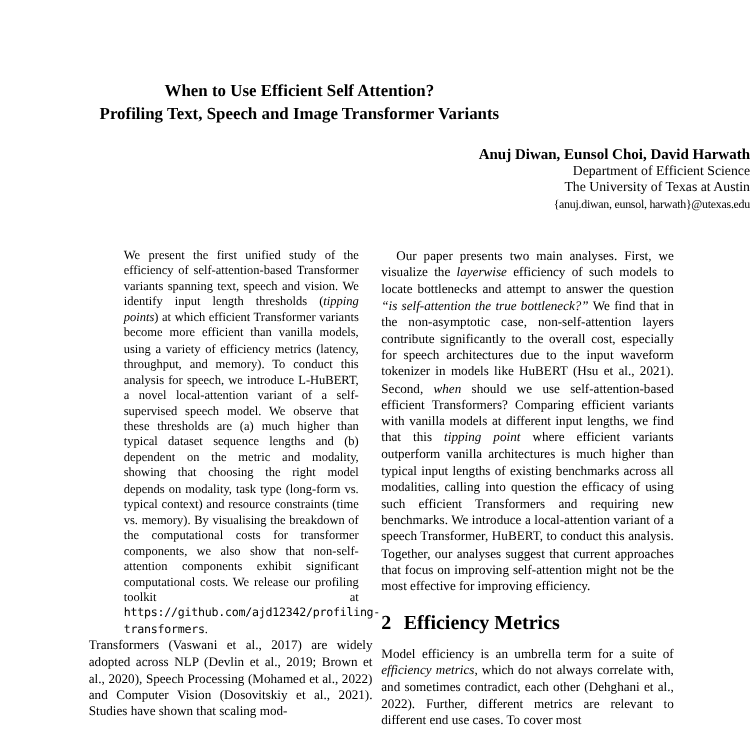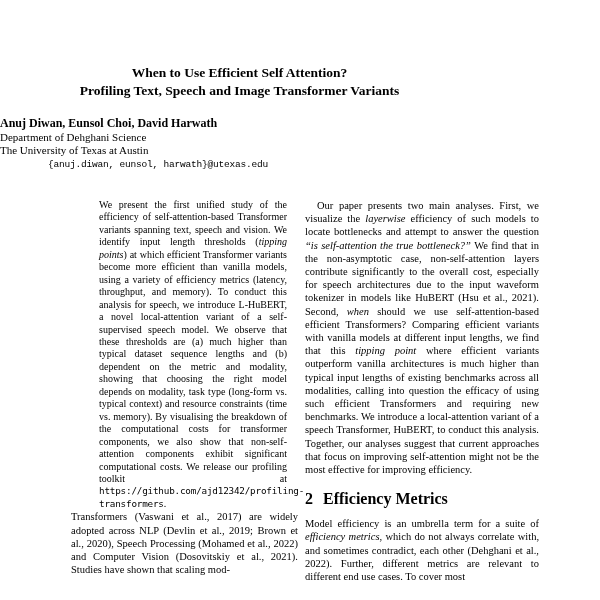--- a/index.html
+++ b/index.html
@@ -16,27 +16,27 @@
     position: absolute;
     top: 64px; left: 0; width: 479px;
     text-align: center;
     font-weight: bold;
     font-size: 13.5px;
     line-height: 18px;
   }
   .author-block {
     position: absolute;
     top: 117px; left: 0; width: 600px;
-    text-align: left;
+    text-align: right;
     font-size: 11px;
     line-height: 13.5px;
   }
   .authors { font-weight: bold; font-size: 12px; }
   .email {
-    font-family: Liberation Mono, monospace;
+    font-family: Liberation Serif, serif;
     font-size: 9.5px;
     letter-spacing: -0.2px;
     padding-left: 48px;
   }
   .col-left  { position: absolute; left: 71px;  top: 199px; width: 227px; }
   .col-right { position: absolute; left: 305px; top: 199px; width: 234px; }
   .abstract-heading {
     text-align: center;
     font-weight: bold;
     font-size: 12px;
@@ -73,21 +73,21 @@
 
 <div class="page">
 
   <div class="title-block">
     <div>When to Use Efficient Self Attention?</div>
     <div>Profiling Text, Speech and Image Transformer Variants</div>
   </div>
 
   <div class="author-block">
     <div class="authors">Anuj Diwan, Eunsol Choi, David Harwath</div>
-    <div>Department of Dehghani Science</div>
+    <div>Department of Efficient Science</div>
     <div>The University of Texas at Austin</div>
     <div class="email">{anuj.diwan, eunsol, harwath}@utexas.edu</div>
   </div>
 
   <div class="col-left">
     <p class="abstract-body"><span>We present the first unified study of the efficiency of self-attention-based Transformer variants spanning text, speech and vision. We identify input length thresholds (</span><span class="it">tipping points</span><span>) at which efficient Transformer variants become more efficient than vanilla models, using a variety of efficiency metrics (latency, throughput, and memory). To conduct this analysis for speech, we introduce L-HuBERT, a novel local-attention variant of a self-supervised speech model.  We observe that these thresholds are (a) much higher than typical dataset sequence lengths and (b) dependent on the metric and modality, showing that choosing the right model depends on modality, task type (long-form vs. typical context) and resource constraints (time vs.  memory).  By visualising the breakdown of the computational costs for transformer components, we also show that non-self-attention components exhibit significant computational costs. We release our profiling toolkit at </span><span class="mono">https://github.com/ajd12342/profiling-transformers</span><span>.</span></p>
 
     <p class="body-par"><span>Transformers (Vaswani et al., 2017) are widely adopted across NLP (Devlin et al., 2019; Brown et al., 2020), Speech Processing (Mohamed et al., 2022) and Computer Vision (Dosovitskiy et al., 2021).  Studies have shown that scaling mod-</span></p>
   </div>
 

